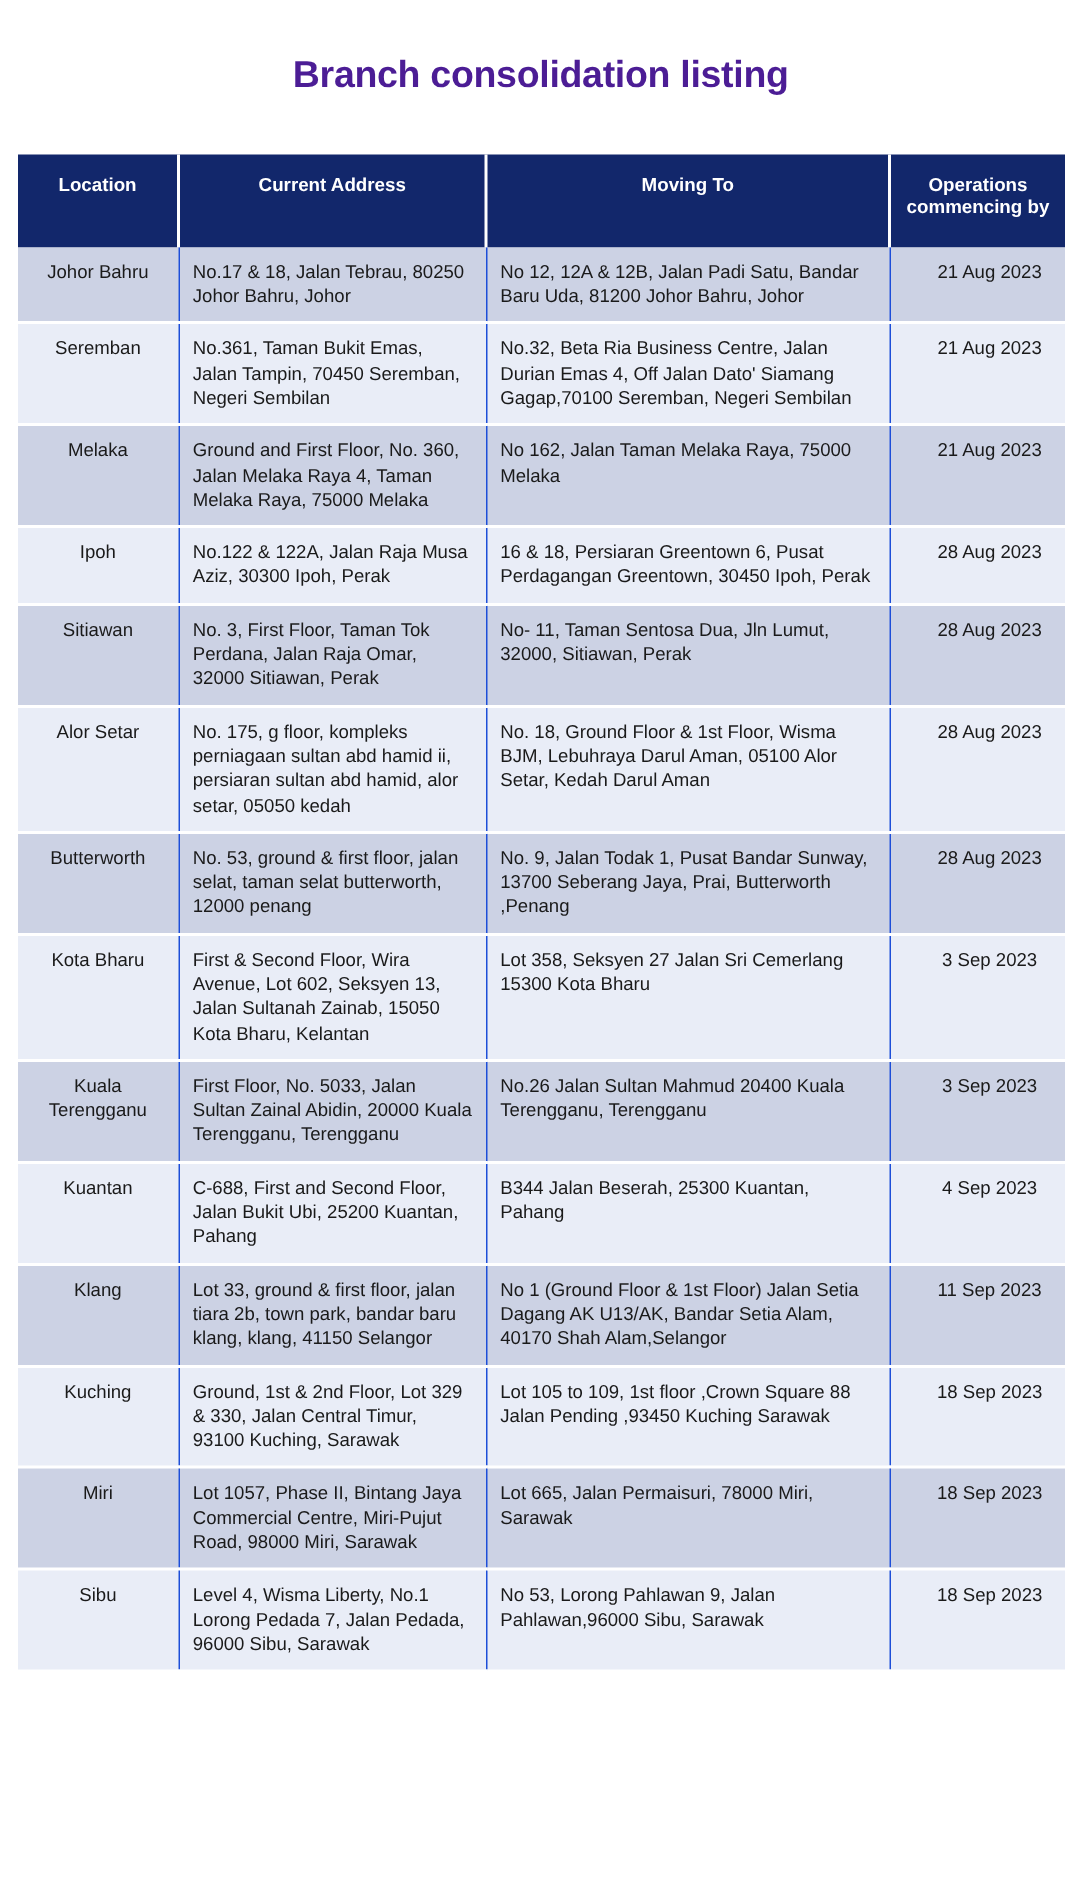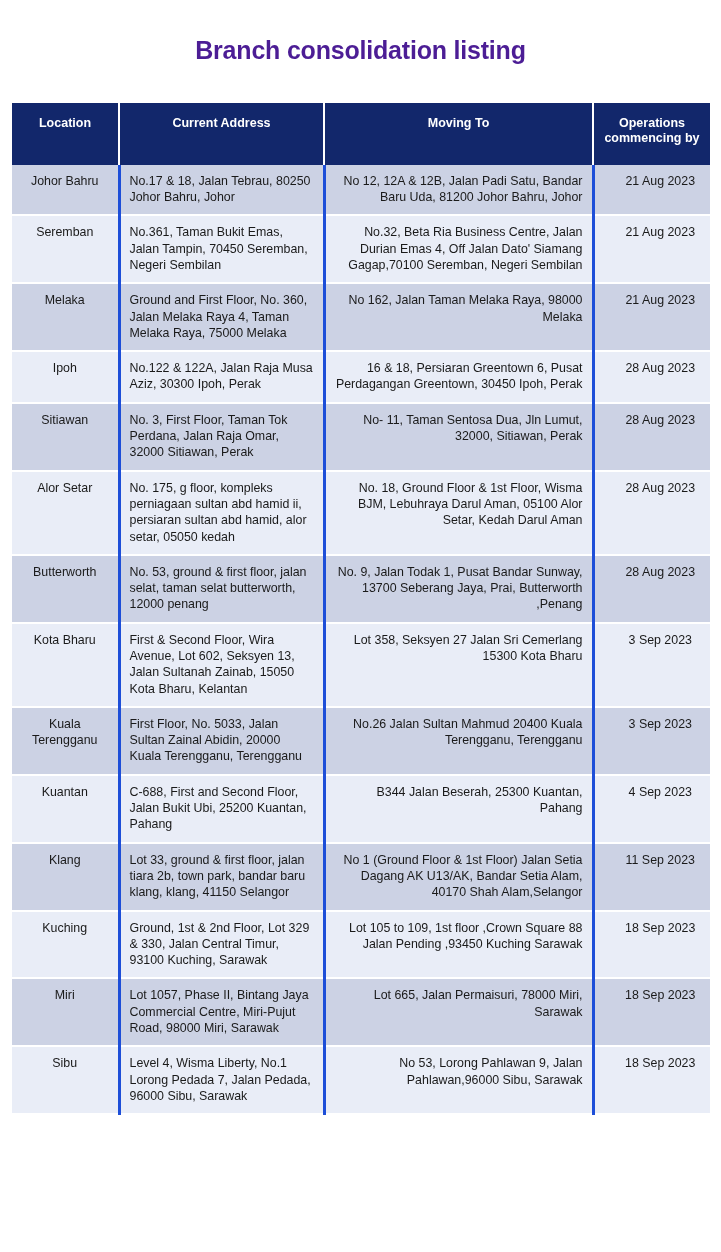--- a/index.html
+++ b/index.html
@@ -58,31 +58,31 @@
     letter-spacing: 0px;
   }
   thead th:last-child { border-right: none; }
 
   tbody td {
     font-size: 12.4px;
     color: #1a1a1a;
     line-height: 16.3px;
     padding: 8px 9px 9px 9px;
     vertical-align: top;
-    border-right: 3px solid #1d4ed8;
+    border-right: 1px solid #1d4ed8;
     border-bottom: 2px solid #ffffff;
   }
   tbody td:last-child { border-right: none; padding-left: 25px; }
 
   tbody tr.odd  td { background: #ccd2e4; }
   tbody tr.even td { background: #e9edf7; }
 
   td.col-loc  { text-align: center; }
   td.col-cur  { text-align: left; }
-  td.col-move { text-align: right; }
+  td.col-move { text-align: left; }
   td.col-date { text-align: center; }
 </style>
 </head>
 <body>
 
 <div id="page">
 
   <h1 id="page-title">Branch consolidation listing</h1>
 
   <div id="table-wrap">
@@ -110,21 +110,21 @@
           </tr>
           <tr class="even">
             <td class="col-loc">Seremban</td>
             <td class="col-cur">No.361, Taman Bukit Emas, Jalan Tampin, 70450 Seremban, Negeri Sembilan</td>
             <td class="col-move">No.32, Beta Ria Business Centre, Jalan Durian Emas 4, Off Jalan Dato' Siamang Gagap,70100 Seremban, Negeri Sembilan</td>
             <td class="col-date">21 Aug 2023</td>
           </tr>
           <tr class="odd">
             <td class="col-loc">Melaka</td>
             <td class="col-cur">Ground and First Floor, No. 360, Jalan Melaka Raya 4, Taman Melaka Raya, 75000 Melaka</td>
-            <td class="col-move">No 162, Jalan Taman Melaka Raya, 98000 Melaka</td>
+            <td class="col-move">No 162, Jalan Taman Melaka Raya, 75000 Melaka</td>
             <td class="col-date">21 Aug 2023</td>
           </tr>
           <tr class="even">
             <td class="col-loc">Ipoh</td>
             <td class="col-cur">No.122 &amp; 122A, Jalan Raja Musa Aziz, 30300 Ipoh, Perak</td>
             <td class="col-move">16 &amp; 18, Persiaran Greentown 6, Pusat Perdagangan Greentown, 30450 Ipoh, Perak</td>
             <td class="col-date">28 Aug 2023</td>
           </tr>
           <tr class="odd">
             <td class="col-loc">Sitiawan</td>

